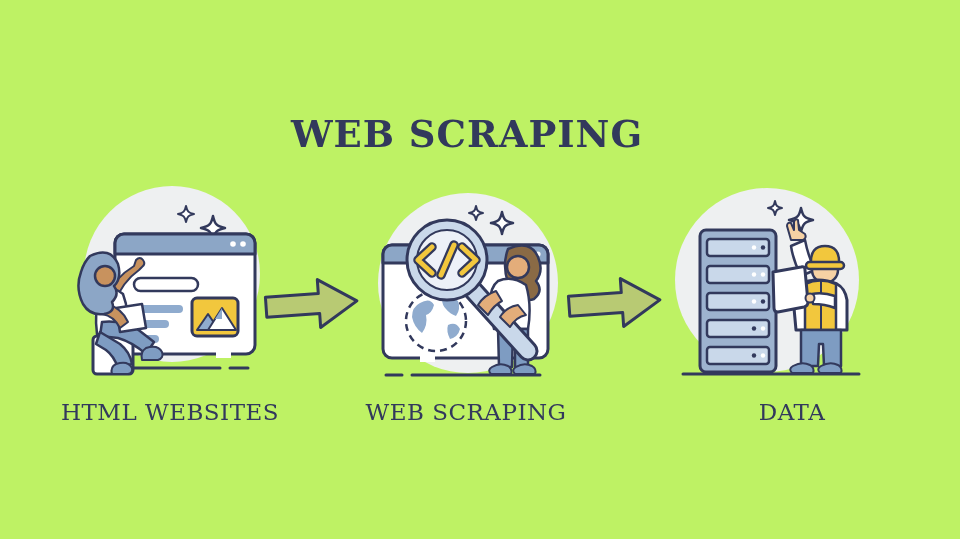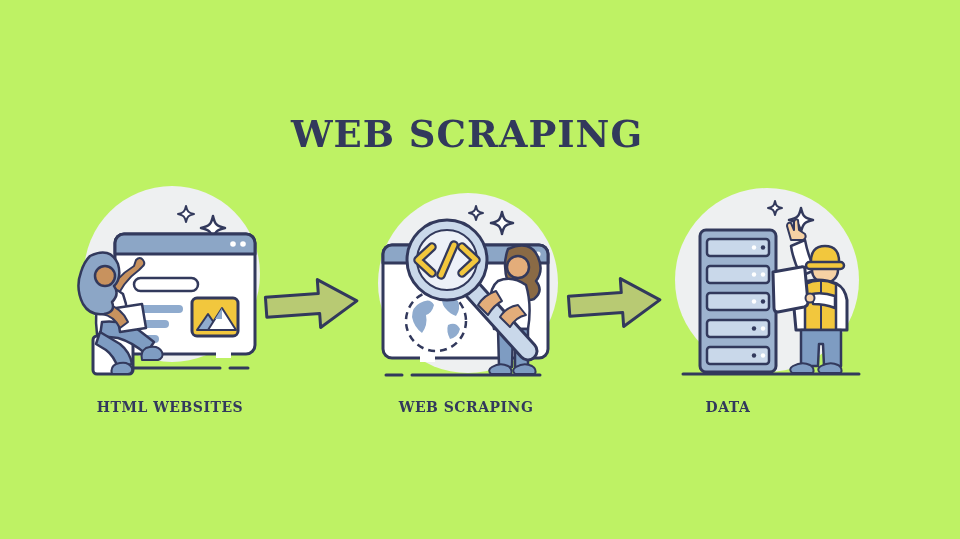--- a/index.html
+++ b/index.html
@@ -9,22 +9,22 @@
     --green-arrow:#b8ca73; --skin-dark:#c8925e; --skin-medium:#e3ad7a;
     --skin-light:#f6d2a4; --hair-brown:#8a6a45; --white:#ffffff; --lens-inner:#edf1f8;
   }
   html,body{margin:0;padding:0;background:#fff;}
   .canvas{position:relative;width:960px;height:539px;background:#bef264;overflow:hidden;
           font-family:"DejaVu Serif","Liberation Serif",serif;}
   .title{position:absolute;top:112px;left:0;width:960px;text-align:center;
          transform:translateX(-13px);font-size:37px;font-weight:bold;
          color:var(--title-text);letter-spacing:1px;}
   .stage-label{position:absolute;top:399px;transform:translateX(-50%);
-         font-size:14px;font-weight:bold;color:var(--title-text);letter-spacing:.5px;white-space:nowrap;}
-  .label-1{left:170px;} .label-2{left:466px;} .label-3{left:728px;}
+         font-size:23px;font-weight:normal;color:var(--title-text);letter-spacing:.5px;white-space:nowrap;}
+  .label-1{left:170px;} .label-2{left:466px;} .label-3{left:792px;}
   .illus{position:absolute;}
   .illus-1{left:70px;top:172px;} .illus-2{left:368px;top:183px;} .illus-3{left:655px;top:178px;}
   .arrow{position:absolute;width:100px;height:62px;}
   .arrow-1{left:262px;top:273px;transform:rotate(-4deg);}
   .arrow-2{left:565px;top:272px;transform:rotate(-4deg);}
   
   .s2,.s25,.s3{stroke:var(--outline);stroke-linejoin:round;stroke-linecap:round;}
   .s2{stroke-width:2;} .s25{stroke-width:2.5;} .s3{stroke-width:3;}
   .ln{stroke:var(--outline);fill:none;stroke-linecap:round;}
   .f-white{fill:var(--white);} .f-circle{fill:var(--circle-bg);}

